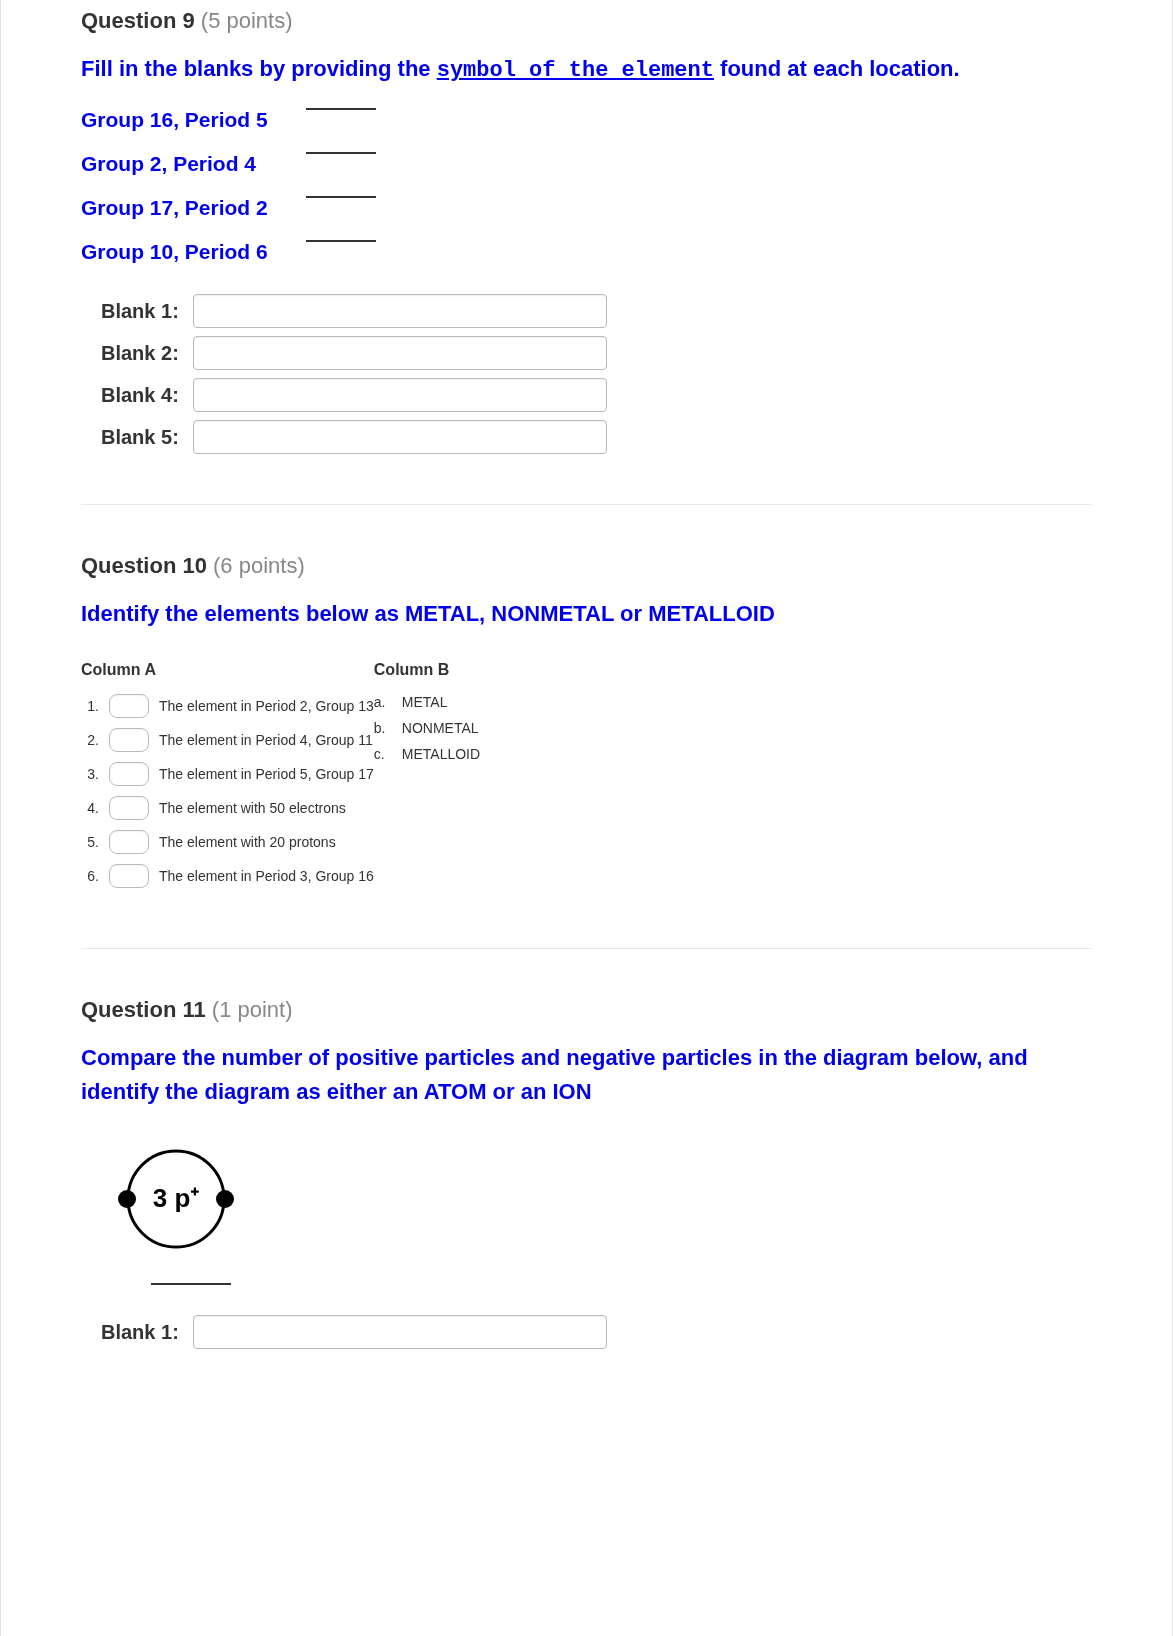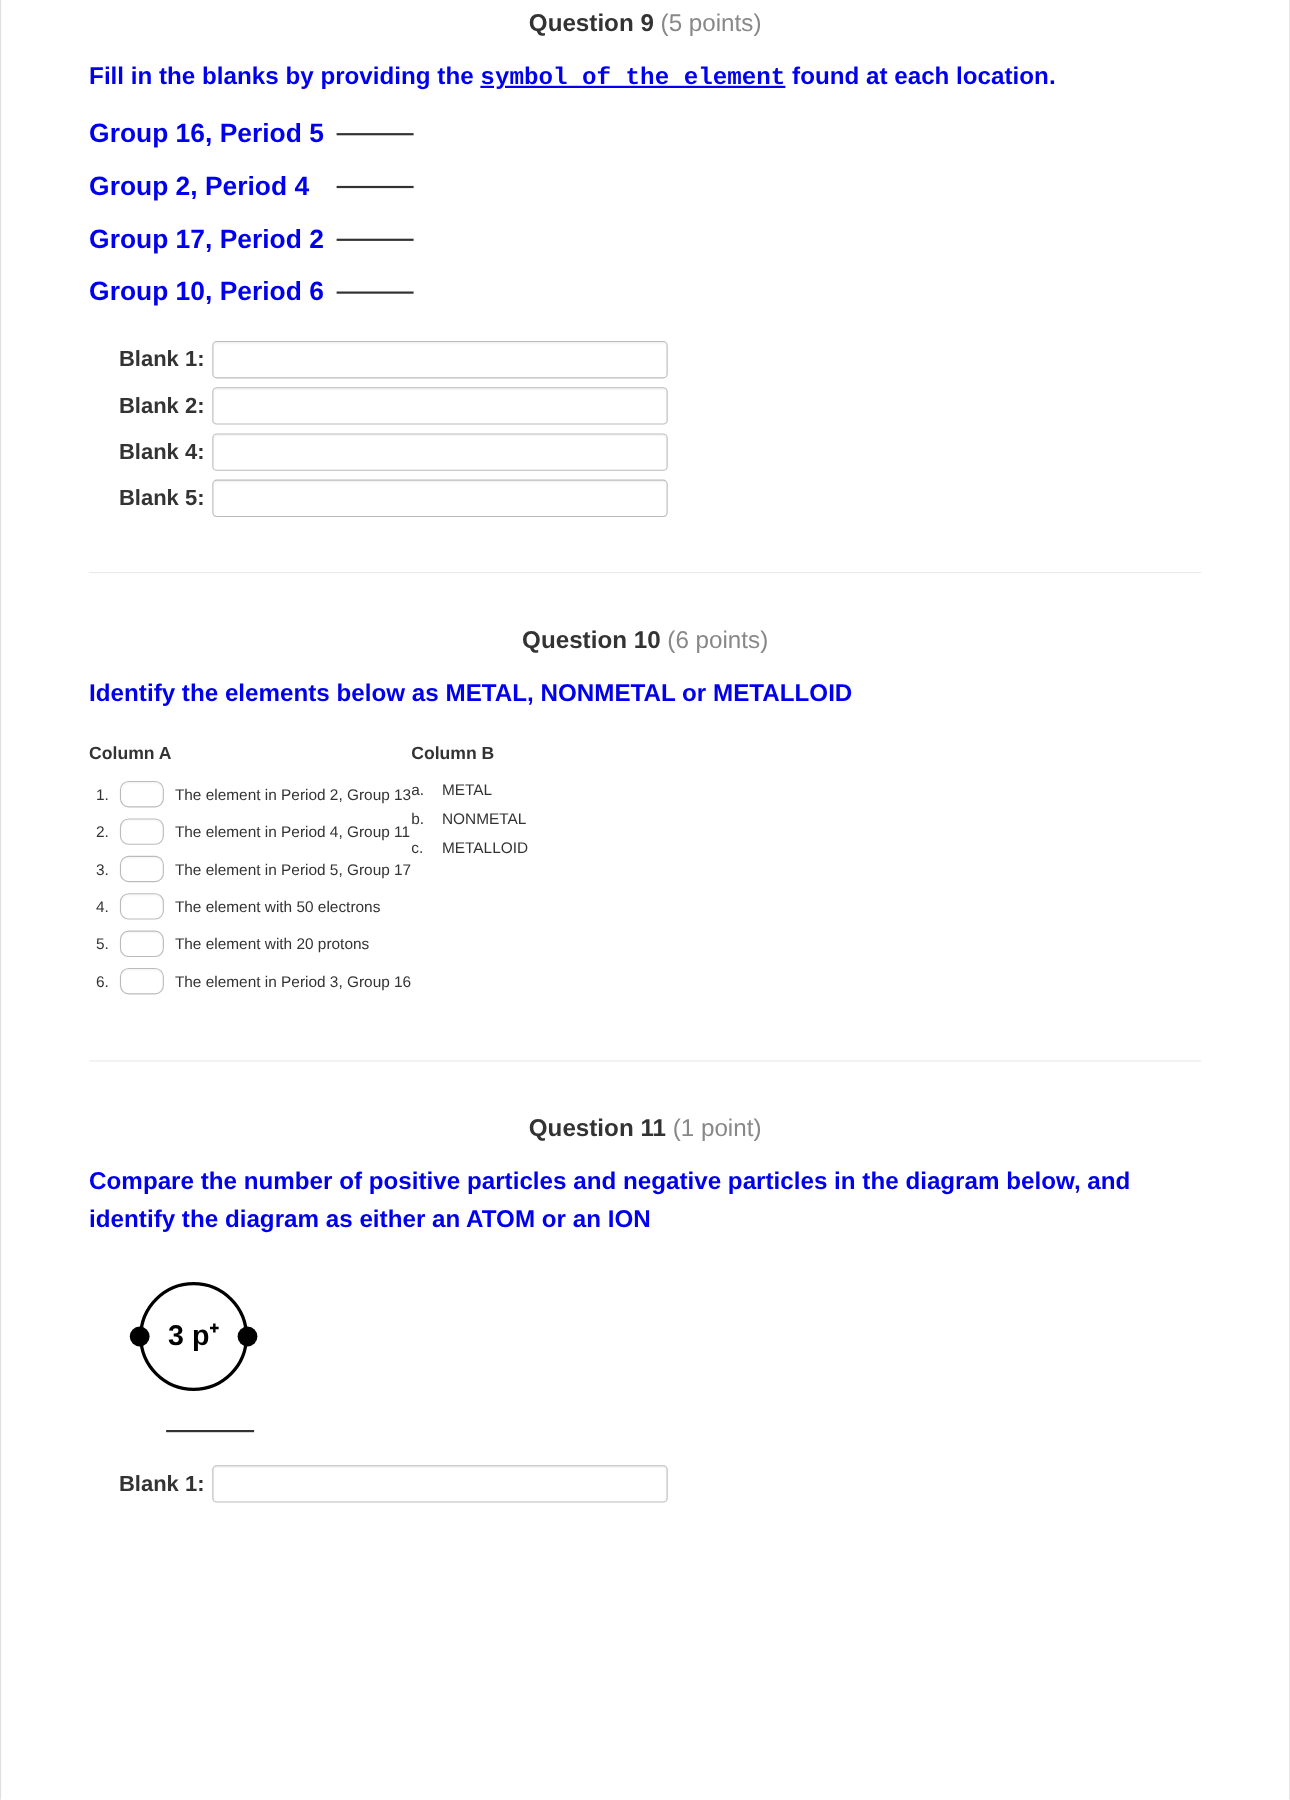--- a/index.html
+++ b/index.html
@@ -16,21 +16,20 @@
     box-sizing: border-box;
     border-left: 1px solid #e0e0e0;
     border-right: 1px solid #e0e0e0;
     position: relative;
     background: #fff;
   }
   .question-header {
     font-size: 22px;
     color: #333;
     padding-top: 8px;
-    text-align: center;
   }
   .question-header .q-num {
     font-weight: 700;
   }
   .question-header .q-pts {
     font-weight: 400;
     color: #888;
   }
   .prompt-blue {
     color: #0000ee;
@@ -38,25 +37,25 @@
     font-weight: 700;
     margin: 18px 0 18px 0;
     line-height: 1.55;
   }
   .prompt-blue .underlined {
     text-decoration: underline;
     font-family: Liberation Mono, monospace;
   }
   .grp-row {
     color: #0000ee;
-    font-size: 24px;
+    font-size: 21px;
     font-weight: 700;
     margin: 20px 0;
     display: flex;
-    align-items: center;
+    align-items: flex-start;
   }
   .grp-row .label {
     width: 215px;
   }
   .grp-row .blank-line {
     display: inline-block;
     width: 70px;
     border-bottom: 2px solid #333;
     margin-left: 10px;
   }
@@ -66,21 +65,21 @@
   .blank-row {
     display: flex;
     align-items: center;
     margin: 8px 0;
   }
   .blank-row .blabel {
     font-size: 20px;
     font-weight: 700;
     color: #333;
     width: 92px;
-    text-align: center;
+    text-align: left;
   }
   .blank-row input.text-input {
     width: 400px;
     height: 28px;
     border: 1px solid #bbb;
     border-radius: 4px;
     font-size: 15px;
     padding: 2px 6px;
     box-shadow: inset 0 1px 2px rgba(0,0,0,0.07);
   }

